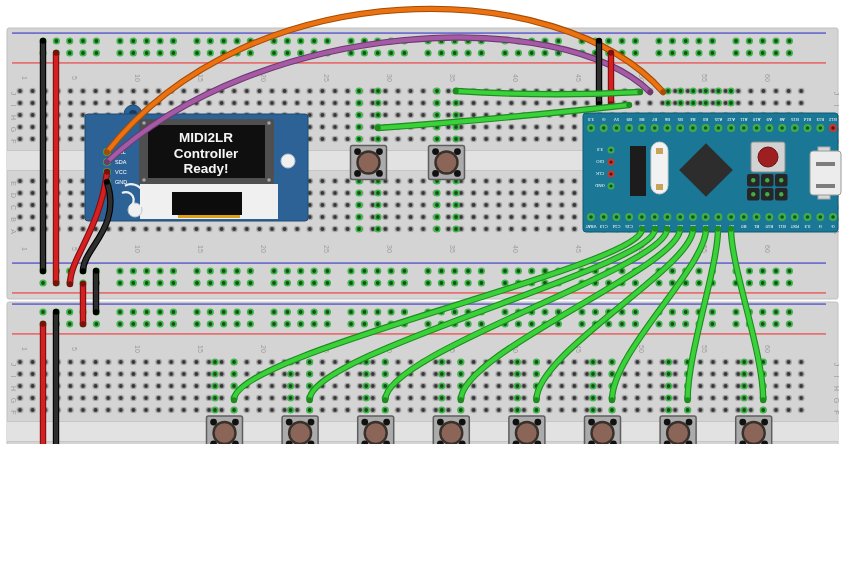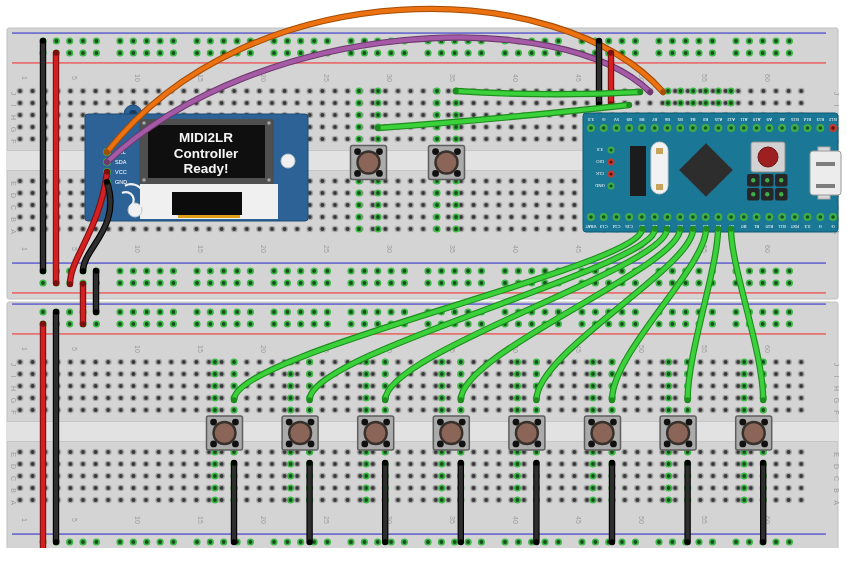--- a/index.html
+++ b/index.html
@@ -1,16 +1,16 @@
 <!DOCTYPE html>
 <html><head>
 <meta charset="utf-8">
 <style>
   html,body{margin:0;padding:0;background:#ffffff;}
-  #stage{position:relative;width:847px;height:548px;background:#ffffff;overflow:hidden;}
+  #stage{position:relative;width:847px;height:444px;background:#ffffff;overflow:hidden;}
   svg{font-family:"Liberation Sans", sans-serif;}
   .oled-line{font:600 13.5px "Liberation Sans", sans-serif;fill:#f5f5f5;}
   text{user-select:none;}
 </style>
 </head>
 <body>
 
 <div id="stage">
 <svg id="scene" width="847" height="576" viewBox="0 0 847 576" xmlns="http://www.w3.org/2000/svg">
       <defs>

